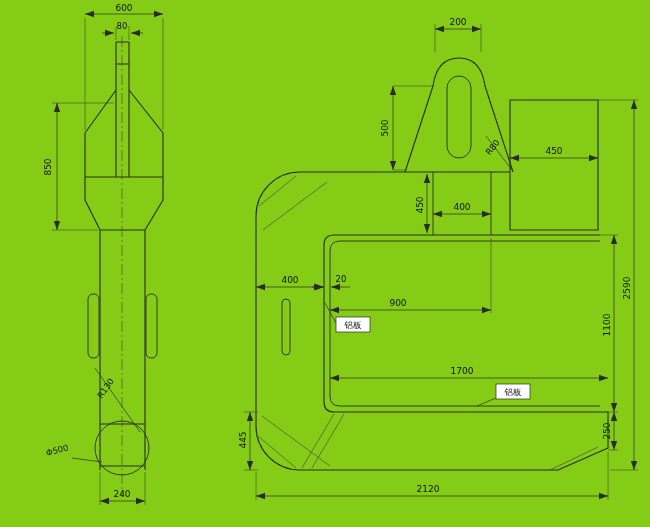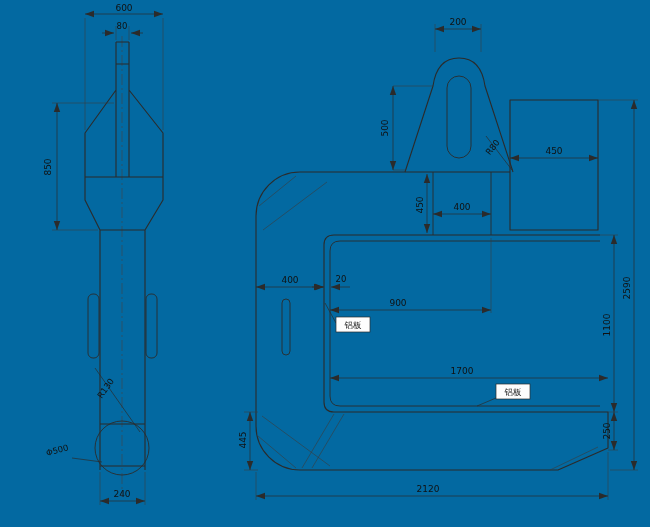--- a/index.html
+++ b/index.html
@@ -1,17 +1,17 @@
 <!DOCTYPE html>
 <html><head>
 <meta charset="utf-8">
 <style>
   html,body { margin:0; padding:0; background:#ffffff; }
   .sheet {
-    width:650px; height:527px; background:#0369a1; position:relative;
+    width:650px; height:527px; background:#84cc16; position:relative;
     font-family:"DejaVu Sans", "Liberation Sans", sans-serif;
   }
   svg { display:block; }
   .obj   { fill:none; stroke:#2b2b2b; stroke-width:1.1; stroke-linejoin:round; }
   .obj2  { fill:none; stroke:#2b2b2b; stroke-width:0.9; stroke-linejoin:round; }
   .thin  { fill:none; stroke:#3a3a3a; stroke-width:0.6; }
   .ext   { fill:none; stroke:#3a3a3a; stroke-width:0.55; }
   .dim   { fill:none; stroke:#2b2b2b; stroke-width:0.7;
            marker-start:url(#arrS); marker-end:url(#arrE); }
   .dimE  { fill:none; stroke:#2b2b2b; stroke-width:0.7; marker-end:url(#arrE); }

